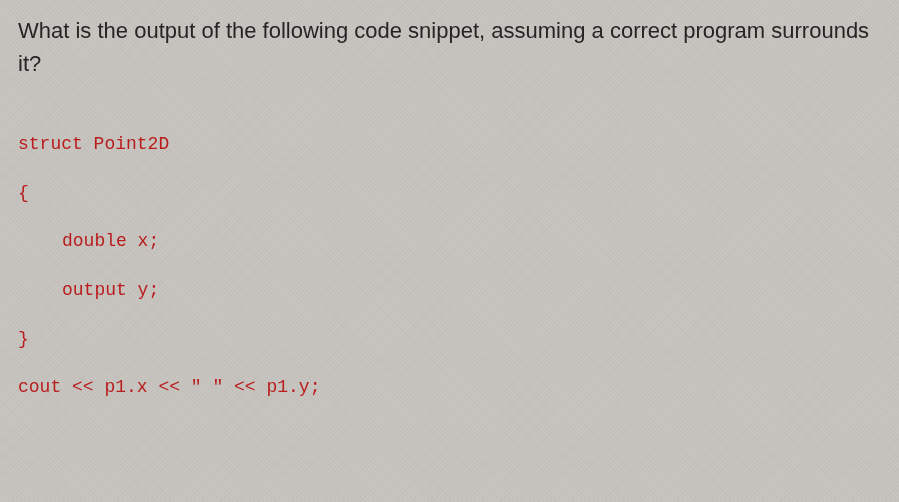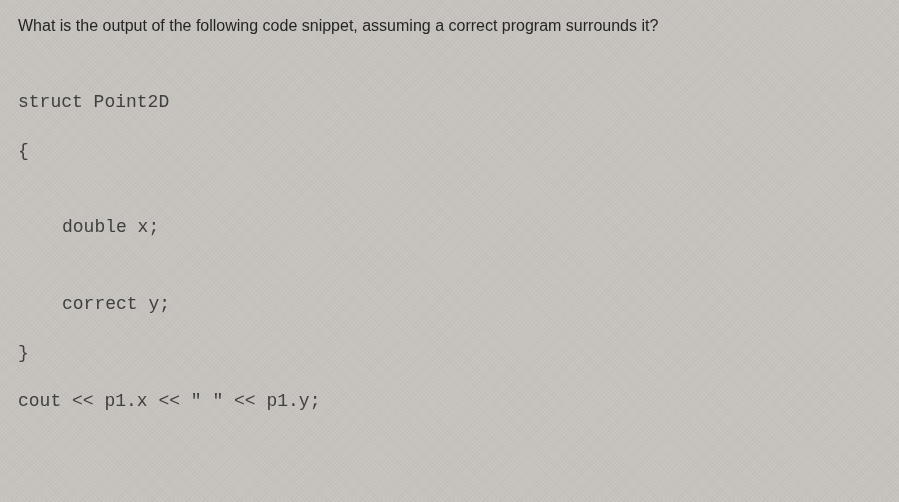--- a/index.html
+++ b/index.html
@@ -13,43 +13,42 @@
     background: #c8c4c0;
     background-image: 
       repeating-linear-gradient(45deg, rgba(0,0,0,0.02) 0px, rgba(0,0,0,0.02) 1px, transparent 1px, transparent 3px),
       repeating-linear-gradient(-45deg, rgba(0,0,0,0.02) 0px, rgba(0,0,0,0.02) 1px, transparent 1px, transparent 3px);
     font-family: Arial, Helvetica, sans-serif;
     color: #2a2a2a;
     padding: 14px 18px;
     position: relative;
   }
   .question-text {
-    font-size: 16px;
+    font-size: 22px;
     line-height: 1.5;
     color: #252525;
     margin-bottom: 28px;
   }
   .code-block {
     font-family: "Courier New", Courier, monospace;
     font-size: 18px;
-    color: #404040;
+    color: #b91c1c;
     line-height: 1.35;
     margin-bottom: 30px;
     white-space: pre;
   }
   .code-indent {
     padding-left: 44px;
-    margin-top: 28px;
   }
 </style>
 </head>
 <body>
 
 <div class="question-text">What is the output of the following code snippet, assuming a correct program surrounds it?</div>
 
 <div class="code-block">
 <div>struct Point2D</div>
 <div>{</div>
 <div class="code-indent">double x;</div>
-<div class="code-indent">correct y;</div>
+<div class="code-indent">output y;</div>
 <div>}</div>
 <div>cout &lt;&lt; p1.x &lt;&lt; " " &lt;&lt; p1.y;</div>
 </div>
 
 </body></html>

